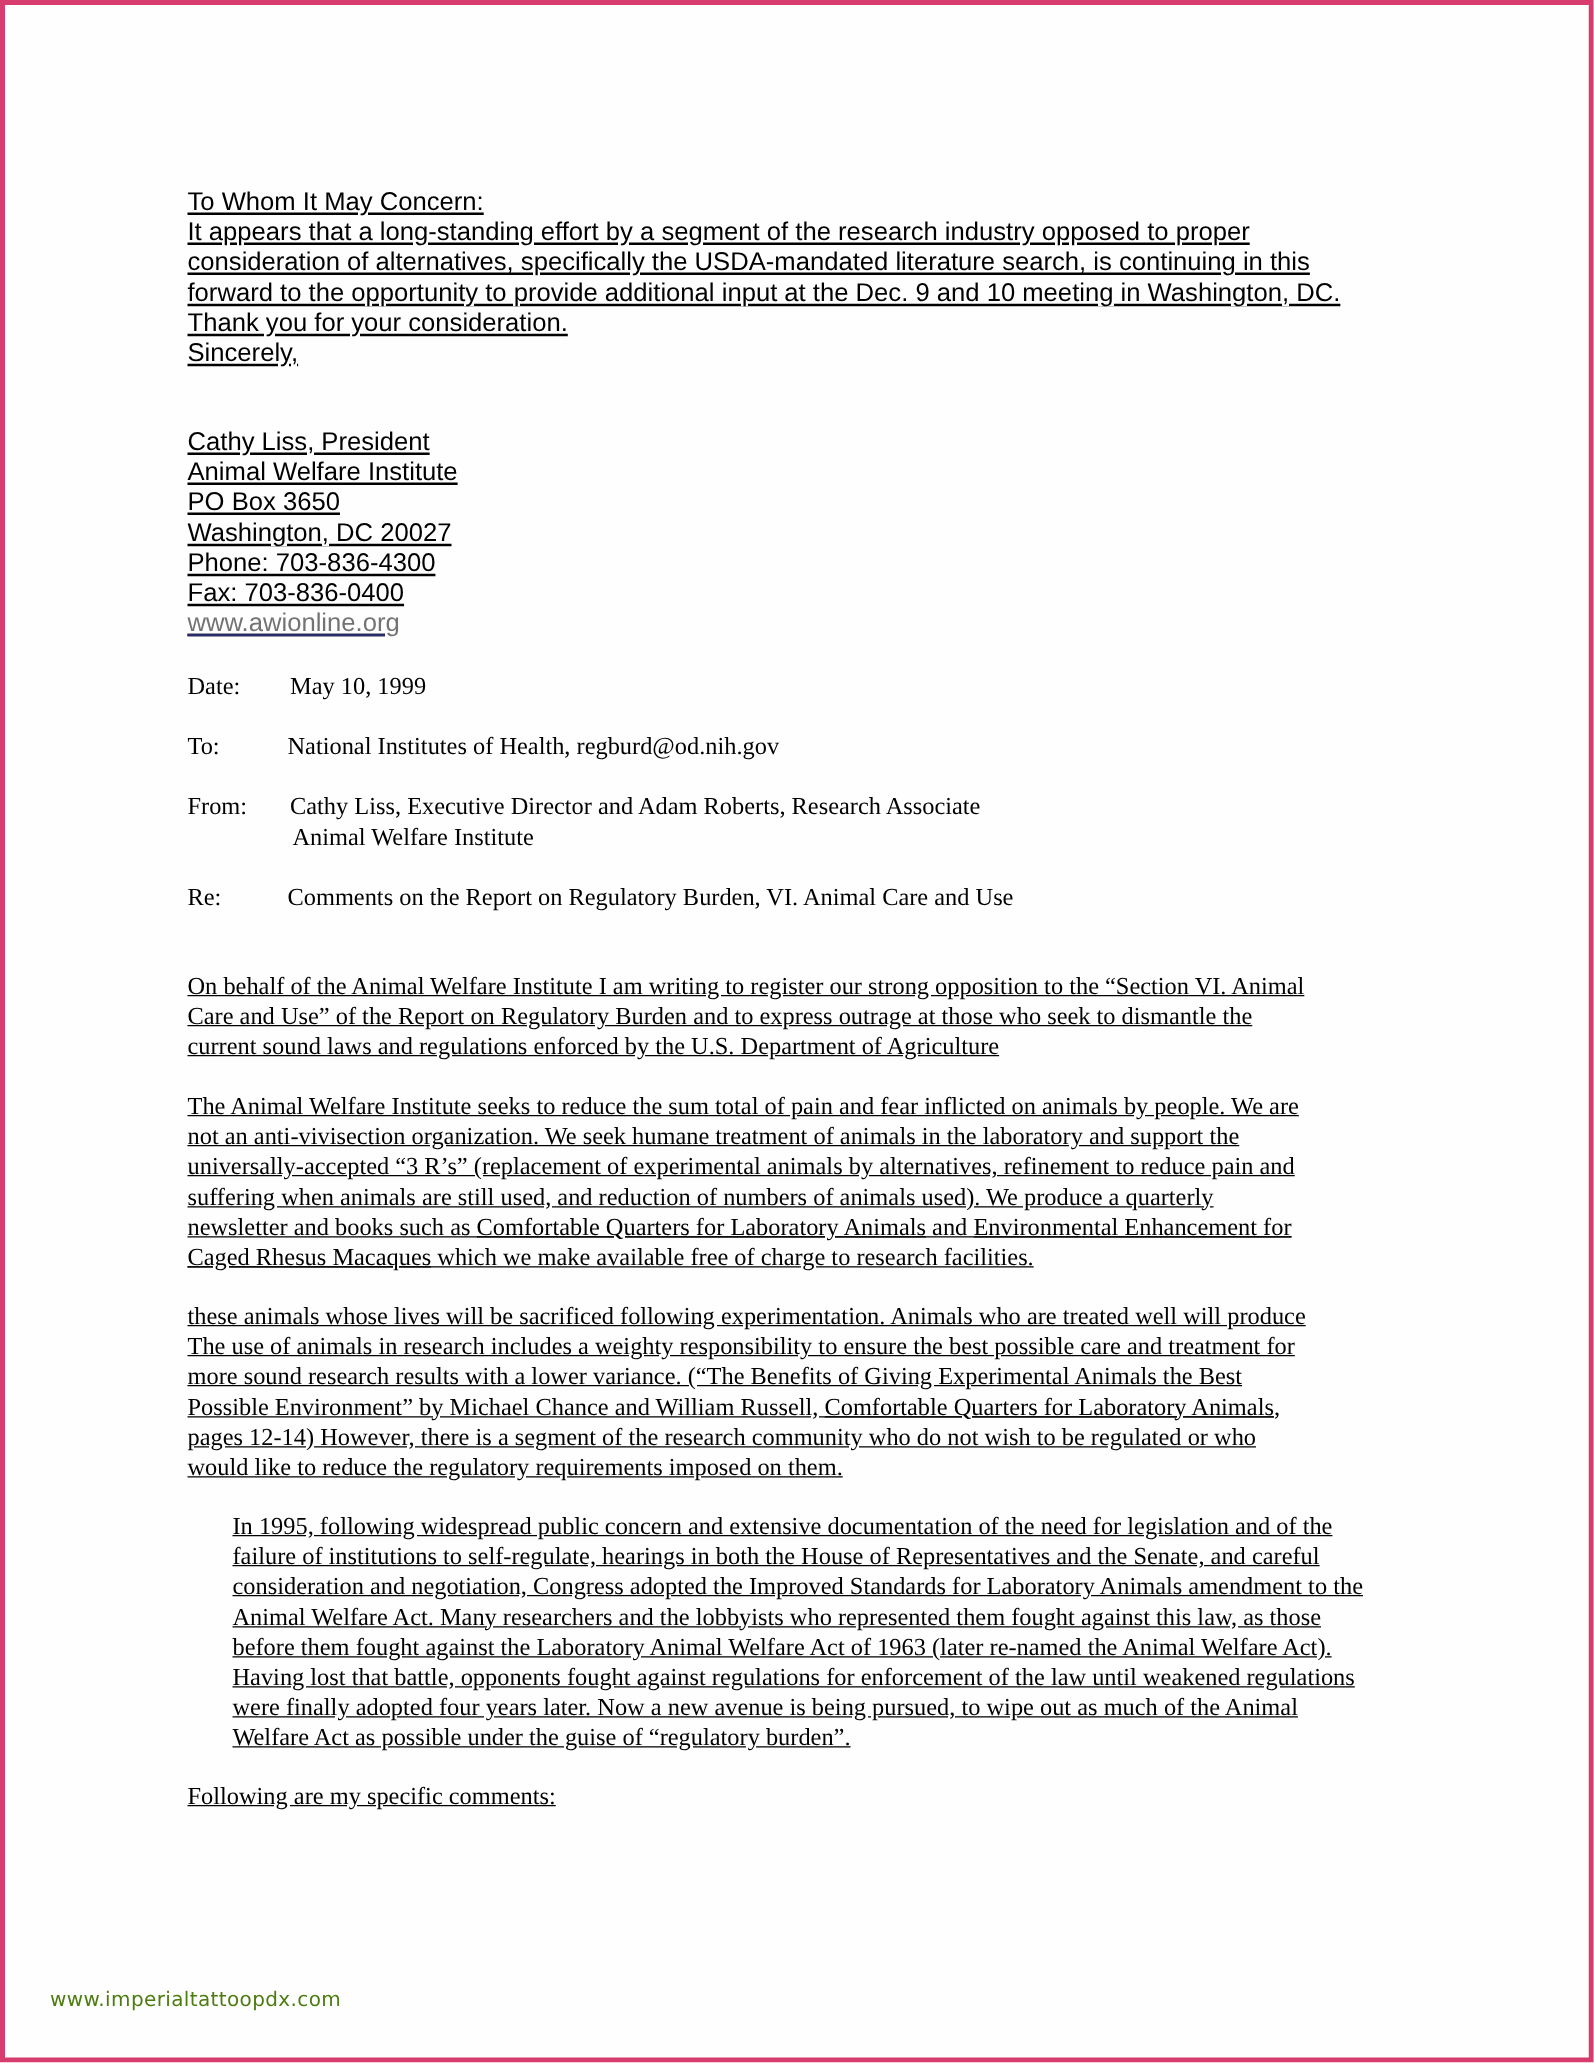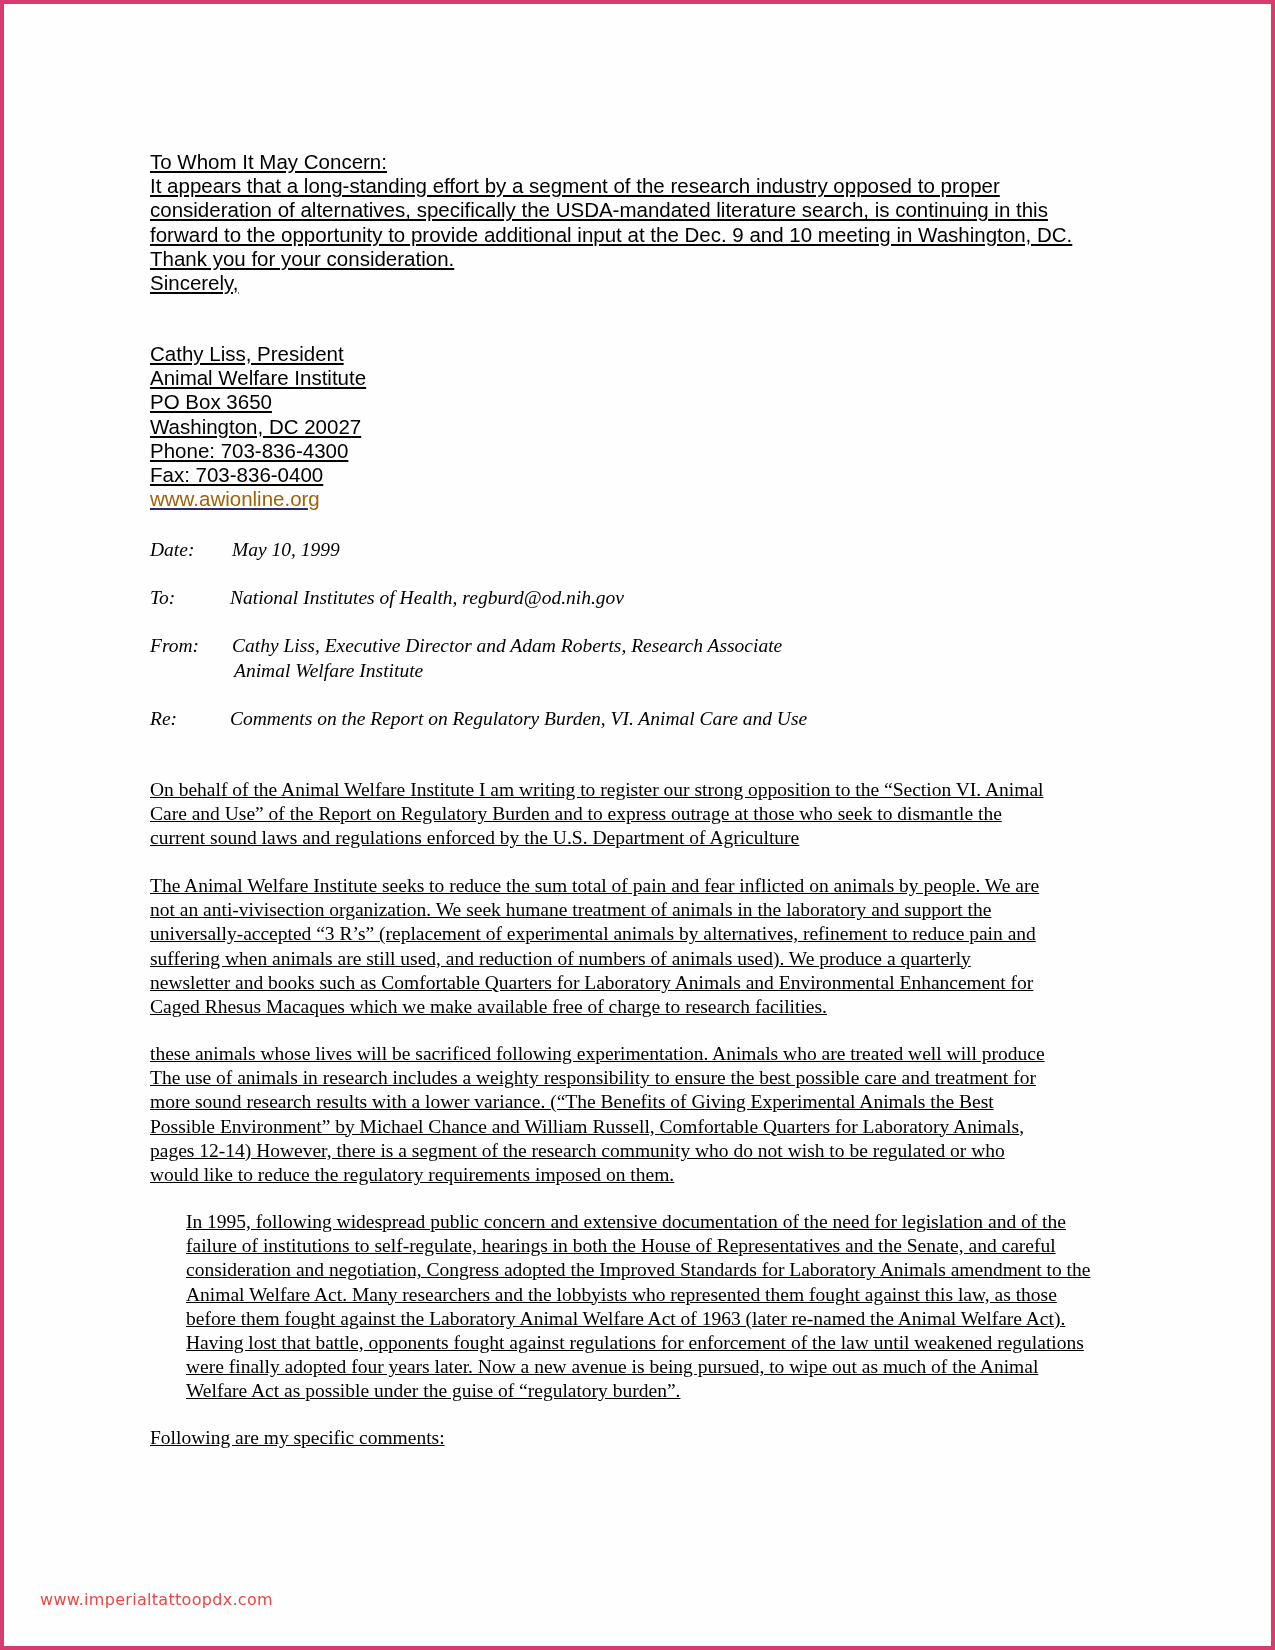--- a/index.html
+++ b/index.html
@@ -2,27 +2,27 @@
 <html><head>
 <meta charset="utf-8">
 <style>
   html, body { margin:0; padding:0; }
   body { width:1275px; height:1650px; background:#ffffff; position:relative; overflow:hidden; }
   .frame { position:absolute; left:0; top:0; width:1275px; height:1650px; box-sizing:border-box; border:4px solid #d63d6e; background:#fefefe; }
   .sans { font-family:"Liberation Sans", sans-serif; font-size:20.5px; line-height:24.2px; }
   .sans div { white-space:nowrap;text-decoration:underline; }
   .serif { font-family:"Liberation Serif", serif; font-size:19.5px; line-height:24.2px; }
   .block { position:absolute; left:150px; }
-  .link { color:#a16207; text-decoration:underline; text-decoration-color:#2a2a6a; }
+  .link { color:#737373; text-decoration:underline; text-decoration-color:#2a2a6a; }
   .u { text-decoration:underline; }
-  .memo-row { display:flex;font-style:italic; }
+  .memo-row { display:flex; }
   .memo-label { width:82px; flex:none; }
   .para { width:980px; }
   .para span.line { display:block; white-space:nowrap;text-decoration:underline; }
-  .watermark { position:absolute; left:40px; top:1590px; font-family:"DejaVu Sans", sans-serif; font-size:16px; color:#ef4444; letter-spacing:0.3px; }
+  .watermark { position:absolute; left:40px; top:1590px; font-family:"DejaVu Sans", sans-serif; font-size:16px; color:#4d7c0f; letter-spacing:0.3px; }
 </style>
 </head>
 <body>
 
 <div class="frame"></div>
 
 <div class="block sans" style="top:150px;">
   <div>To Whom It May Concern:</div>
   <div>It appears that a long-standing effort by a segment of the research industry opposed to proper</div>
   <div>consideration of alternatives, specifically the USDA-mandated literature search, is continuing in this</div>

